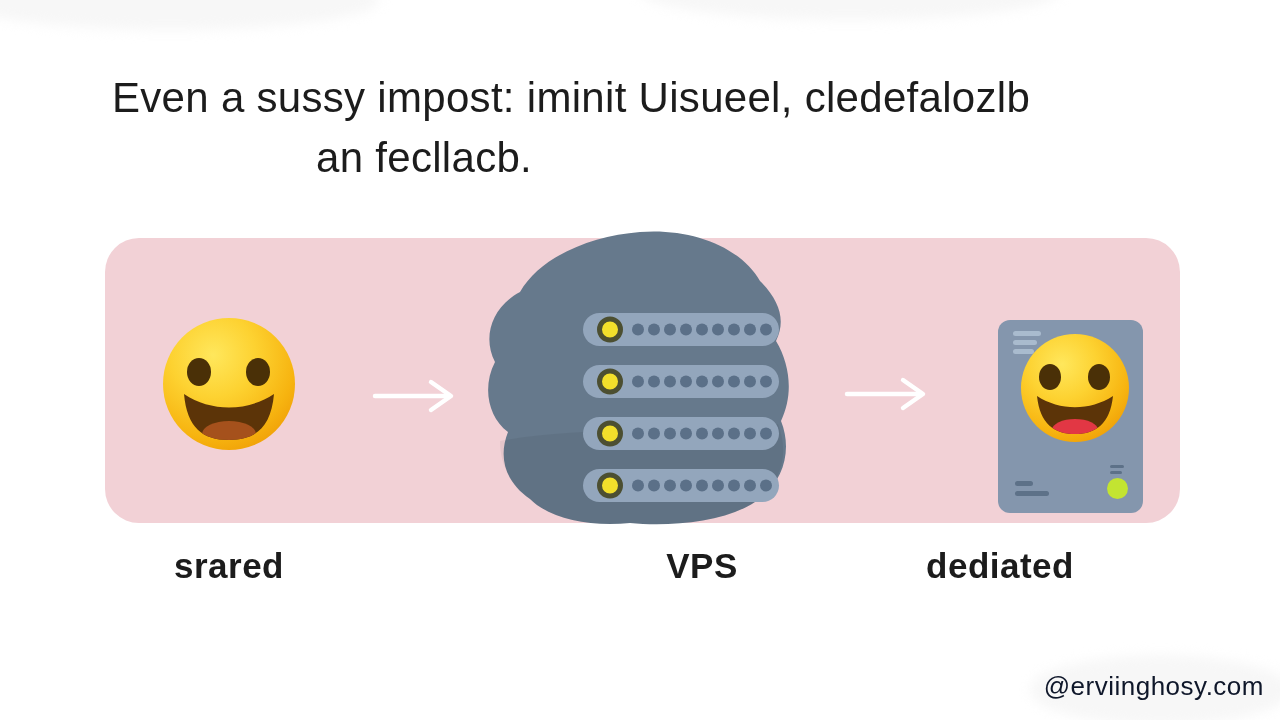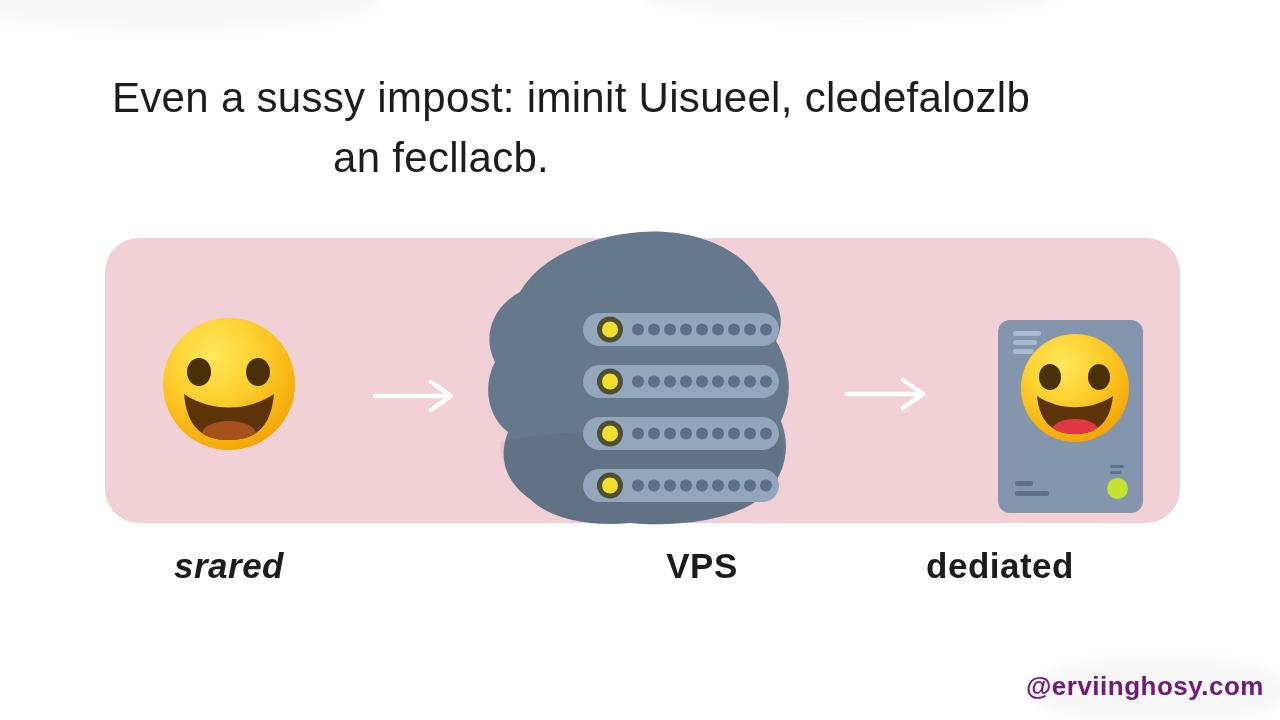--- a/index.html
+++ b/index.html
@@ -7,47 +7,47 @@
     width:1280px;height:720px;position:relative;overflow:hidden;
     background:#ffffff;
     font-family:"Liberation Sans", sans-serif;
   }
   .smudge{position:absolute;background:#f7f7f7;border-radius:50%;filter:blur(6px);}
   .heading-line{
     position:absolute;color:#1c1c1c;font-weight:400;font-size:42px;
     letter-spacing:0.3px;white-space:nowrap;
   }
   #heading-line-1{left:112px;top:74px;}
-  #heading-line-2{left:333px;top:134px;}
+  #heading-line-2{left:316px;top:134px;}
   #pink-band{
     position:absolute;left:105px;top:238px;width:1075px;height:285px;
     background:#f2d1d6;border-radius:34px;
   }
   .stage-label{
     position:absolute;top:546px;transform:translateX(-50%);
     color:#1c1c1c;font-weight:600;font-size:35px;letter-spacing:0.5px;white-space:nowrap;
   }
-  #label-shared{left:229px;font-style:italic;}
+  #label-shared{left:229px;}
   #label-vps{left:678px;margin-left:24px;}
   #label-dedicated{left:1000px;}
   .abs{position:absolute;}
   #dedicated-card{
     position:absolute;left:998px;top:320px;width:145px;height:193px;
     background:#8496ad;border-radius:12px;
   }
   .card-line{position:absolute;border-radius:2.5px;}
   .card-line.light{background:#a9bbce;height:5px;}
   .card-line.dark{background:#5d7188;}
   #card-led{
     position:absolute;left:109px;top:158px;width:21px;height:21px;border-radius:50%;
     background:#c3e431;
   }
   #watermark{
-    position:absolute;right:16px;top:671px;font-size:26px;font-weight:700;
-    color:#701a75;letter-spacing:0.5px;
+    position:absolute;right:16px;top:671px;font-size:26px;font-weight:400;
+    color:#0f172a;letter-spacing:0.5px;
   }
 </style>
 </head>
 <body>
 
 <div class="smudge" style="left:-40px;top:-30px;width:420px;height:60px;"></div>
 <div class="smudge" style="left:640px;top:-35px;width:420px;height:55px;"></div>
 <div class="smudge" style="left:1030px;top:655px;width:260px;height:70px;"></div>
 
 <div id="heading-line-1" class="heading-line">Even a sussy impost: iminit Uisueel, cledefalozlb</div>

